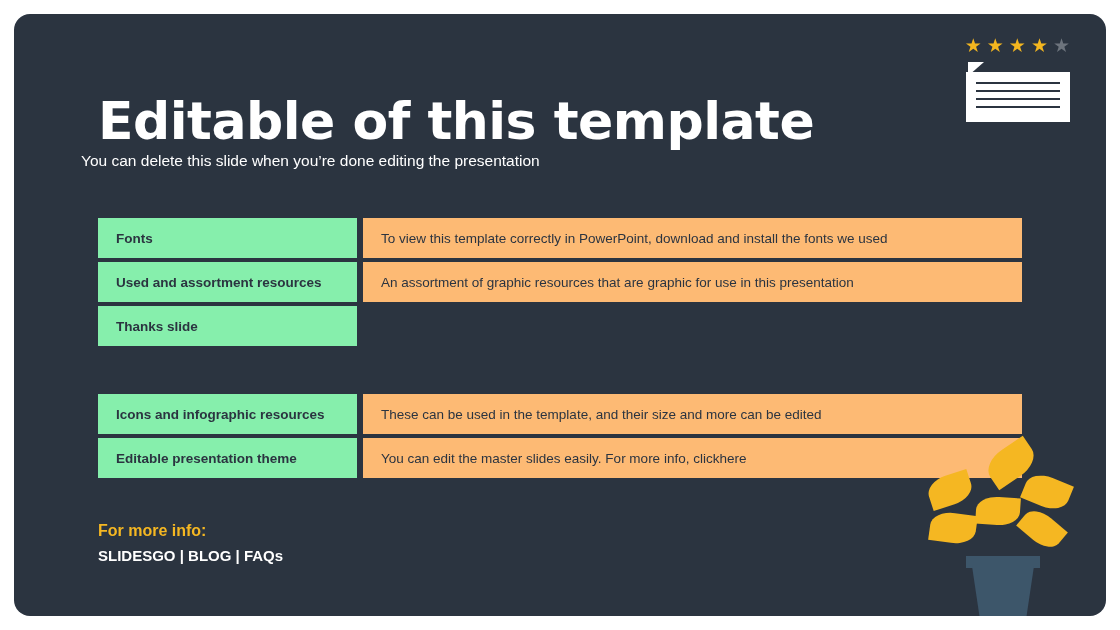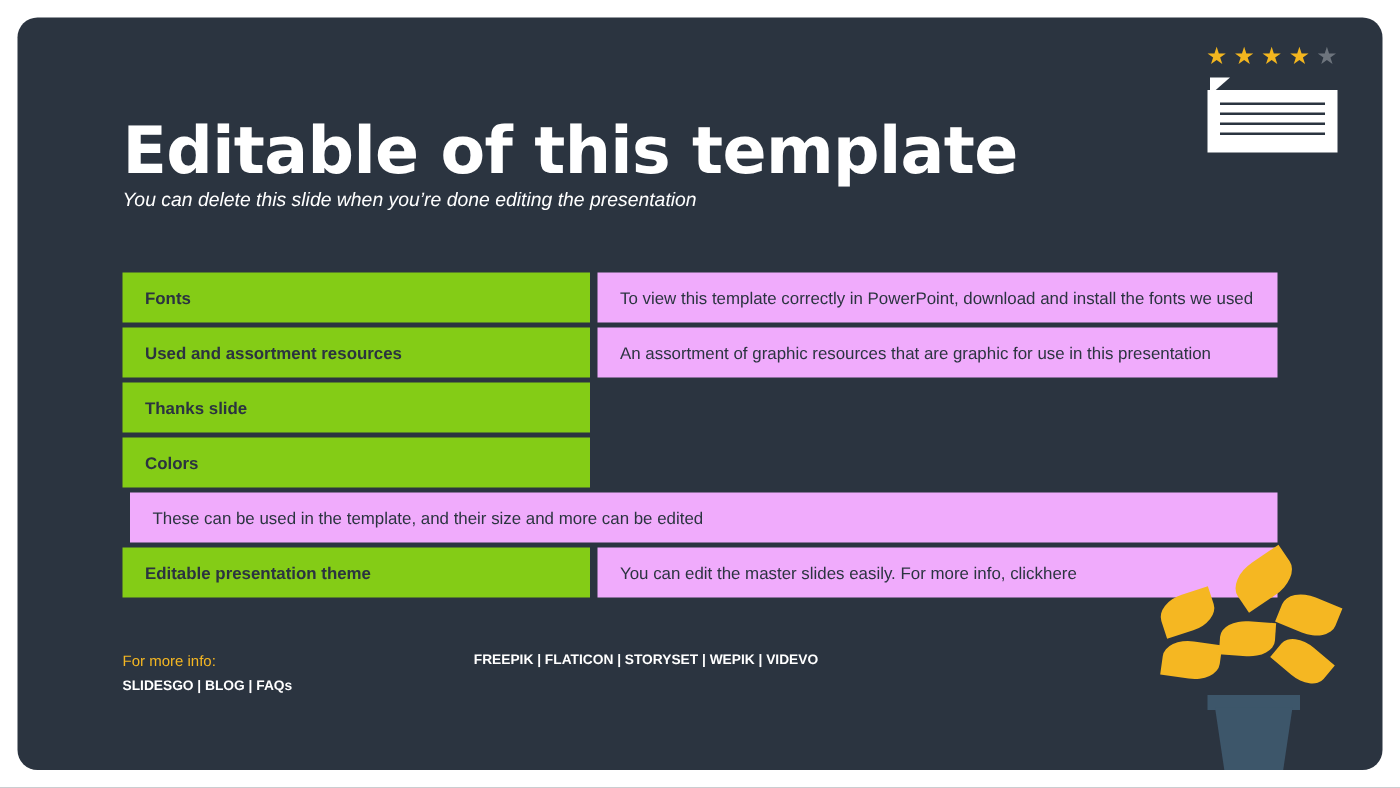--- a/index.html
+++ b/index.html
@@ -26,26 +26,25 @@
     left: 84px;
     top: 42px;
     font-size: 52px;
     font-weight: bold;
     color: #ffffff;
     letter-spacing: -0.5px;
     font-family: "DejaVu Sans", sans-serif;
   }
   #subtitle {
     position: absolute;
-    left: 84px;
+    left: 67px;
     top: 138px;
     font-size: 15.5px;
     color: #ffffff;
     font-family: "Liberation Sans", sans-serif;
-    font-style: italic;
   }
   
   #stars {
     position: absolute;
     right: 36px;
     top: 22px;
     display: flex;
     gap: 5px;
   }
   .star {
@@ -88,34 +87,34 @@
     left: 84px;
     top: 204px;
     width: 924px;
   }
   .row {
     display: flex;
     height: 40px;
     margin-bottom: 4px;
   }
   .cell-label {
-    width: 374px;
-    background: #84cc16;
+    width: 259px;
+    background: #86efac;
     color: #2b3440;
     font-weight: bold;
     font-size: 13.5px;
     display: flex;
     align-items: center;
     padding-left: 18px;
     box-sizing: border-box;
   }
   .gap { width: 6px; }
   .cell-desc {
     flex: 1;
-    background: #f0abfc;
+    background: #fdba74;
     color: #2b3440;
     font-size: 13.5px;
     display: flex;
     align-items: center;
     padding-left: 18px;
     box-sizing: border-box;
   }
   .cell-desc b { font-weight: normal; }
   
   #footer-left {
@@ -123,27 +122,27 @@
     left: 84px;
     top: 508px;
   }
   #footer-right {
     position: absolute;
     left: 365px;
     top: 508px;
   }
   .foot-head {
     color: #f5b722;
-    font-size: 12px;
-    font-weight: normal;
+    font-size: 16px;
+    font-weight: bold;
     margin-bottom: 7px;
   }
   .foot-links {
     color: #ffffff;
-    font-size: 11px;
+    font-size: 15px;
     font-weight: bold;
   }
   
   #plant {
     position: absolute;
     right: 22px;
     bottom: 0px;
     width: 160px;
     height: 175px;
   }
@@ -209,25 +208,25 @@
       <div class="gap"></div>
       <div class="cell-desc">An assortment of graphic resources that are graphic for use in this presentation</div>
     </div>
 
     <div class="row">
       <div class="cell-label">Thanks slide</div>
       <div class="gap"></div>
     </div>
 
     <div class="row">
-      <div class="cell-label">Colors</div>
-      <div class="gap"></div>
-    </div>
-
-    <div class="row">
+      <div class="gap"></div>
+    </div>
+
+    <div class="row">
+      <div class="cell-label">Icons and infographic resources</div>
       <div class="gap"></div>
       <div class="cell-desc">These can be used in the template, and their size and more can be edited</div>
     </div>
 
     <div class="row">
       <div class="cell-label">Editable presentation theme</div>
       <div class="gap"></div>
       <div class="cell-desc">
           <span>You can edit the master slides easily. For more info, click </span>
           <b>here</b>
@@ -235,21 +234,20 @@
     </div>
 
   </div>
 
   <div id="footer-left">
     <div class="foot-head">For more info:</div>
     <div class="foot-links">SLIDESGO | BLOG | FAQs</div>
   </div>
 
   <div id="footer-right">
-    <div class="foot-links">FREEPIK | FLATICON | STORYSET | WEPIK | VIDEVO</div>
   </div>
 
   <div id="plant">
     <div class="leaf" style="left:4px; top:34px; width:44px; height:30px; transform:rotate(-18deg);"></div>
     <div class="leaf" style="left:6px; top:72px; width:46px; height:30px; transform:rotate(8deg);"></div>
     <div class="leaf" style="left:62px; top:6px; width:50px; height:32px; transform:rotate(-34deg);"></div>
     <div class="leaf" style="left:100px; top:36px; width:46px; height:30px; transform:rotate(22deg);"></div>
     <div class="leaf" style="left:96px; top:74px; width:44px; height:28px; transform:rotate(40deg);"></div>
     <div class="leaf" style="left:52px; top:56px; width:44px; height:28px; transform:rotate(4deg);"></div>
     <div id="pot-rim"></div>

